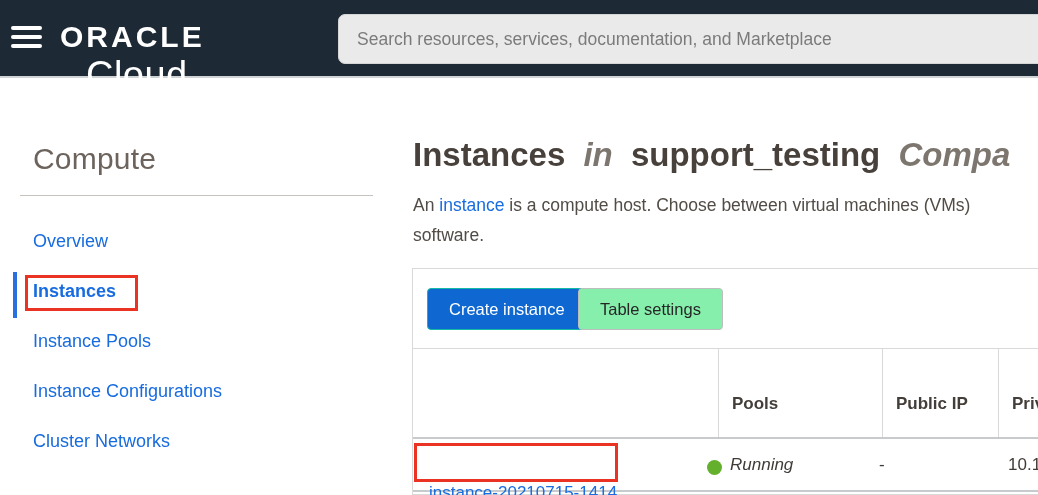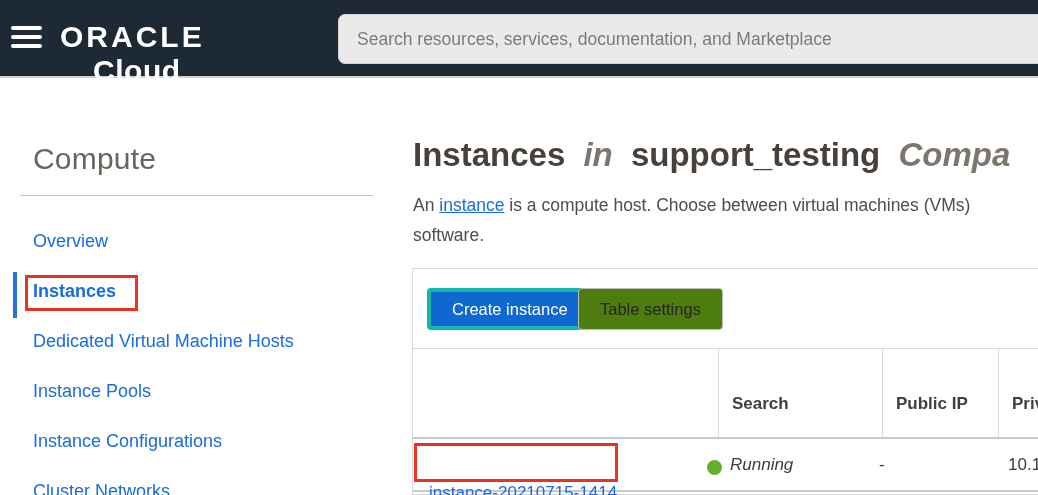--- a/index.html
+++ b/index.html
@@ -44,22 +44,22 @@
     display: flex;
     align-items: center;
     flex-direction: column;
   }
   .logo .logo-primary {
     font-size: 30px;
     font-weight: 700;
     letter-spacing: 3px;
   }
   .logo .logo-secondary {
-    font-size: 30px;
-    font-weight: 700;
+    font-size: 38px;
+    font-weight: 400;
     margin-left: 9px;
     letter-spacing: 0.5px;
   }
   .search-input {
     position: absolute;
     left: 338px; top: 14px;
     width: 712px; height: 50px;
     background: #eaeaea;
     border: 1px solid #d5d5d5;
     border-radius: 7px;
@@ -136,21 +136,20 @@
   .page-desc {
     position: absolute;
     left: 413px; top: 190px;
     font-size: 17.5px;
     line-height: 30px;
     color: #524c46;
     white-space: nowrap;
   }
   .page-desc a {
     color: #186ce0;
-    text-decoration: underline;
     cursor: pointer;
   }
 
   
   .panel {
     position: absolute;
     left: 412px; top: 268px;
     width: 700px; height: 227px;
     border: 1px solid #d9d9d9;
     background: #ffffff;
@@ -161,26 +160,26 @@
     height: 42px;
     border-radius: 4px;
     font-family: "Liberation Sans", sans-serif;
     font-size: 16.5px;
     cursor: pointer;
     padding: 0 21px;
   }
   .btn-primary {
     left: 14px;
     background: #0f68d2;
-    border: 4px solid #14b8a6;
+    border: 1px solid #14b8a6;
     color: #ffffff;
   }
   .btn-secondary {
     left: 165px;
-    background: #4d7c0f;
+    background: #86efac;
     border: 1px solid #bdbdbd;
     color: #262626;
   }
 
   .table-header {
     position: absolute;
     left: 0; top: 79px;
     width: 700px; height: 91px;
     border-top: 1px solid #d9d9d9;
     border-bottom: 2px solid #c7cbce;
@@ -269,23 +268,20 @@
     <div class="sidebar-divider"></div>
     <div class="active-bar"></div>
     <ul class="sidebar-nav">
       <li>
         <a class="nav-link">Overview</a>
       </li>
       <li>
         <a class="nav-link active">Instances</a>
       </li>
       <li>
-        <a class="nav-link">Dedicated Virtual Machine Hosts</a>
-      </li>
-      <li>
         <a class="nav-link">Instance Pools</a>
       </li>
       <li>
         <a class="nav-link">Instance Configurations</a>
       </li>
       <li>
         <a class="nav-link">Cluster Networks</a>
       </li>
     </ul>
   </aside>
@@ -301,21 +297,21 @@
     <div class="page-desc">
       <div><span>An </span><a>instance</a><span> is a compute host. Choose between virtual machines (VMs)</span></div>
       <div>software.</div>
     </div>
 
     <section class="panel">
       <button class="btn btn-primary">Create instance</button>
       <button class="btn btn-secondary">Table settings</button>
 
       <div class="table-header">
-        <div class="th-cell c2">Search</div>
+        <div class="th-cell c2">Pools</div>
         <div class="th-cell c3">Public IP</div>
         <div class="th-cell c4">Priv</div>
       </div>
 
       <div class="table-row">
         <a class="row-name">instance-20210715-1414</a>
         <div class="row-state">
           <span class="status-dot"></span>
           <span>Running</span>
         </div>

